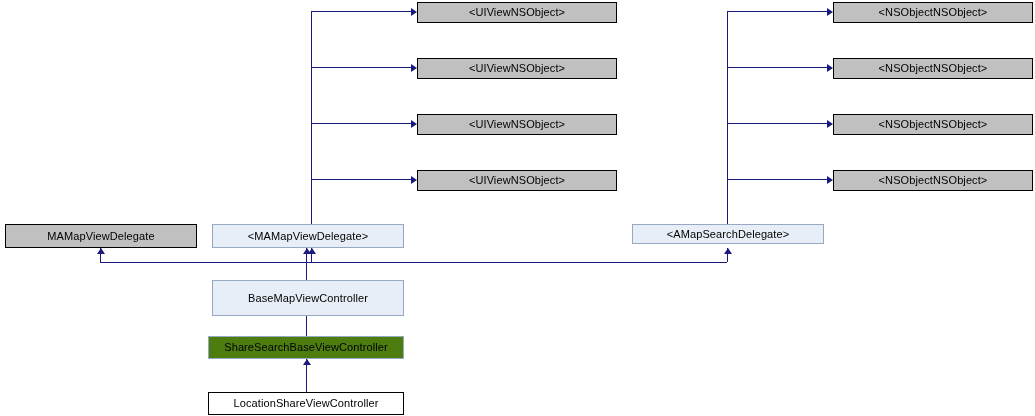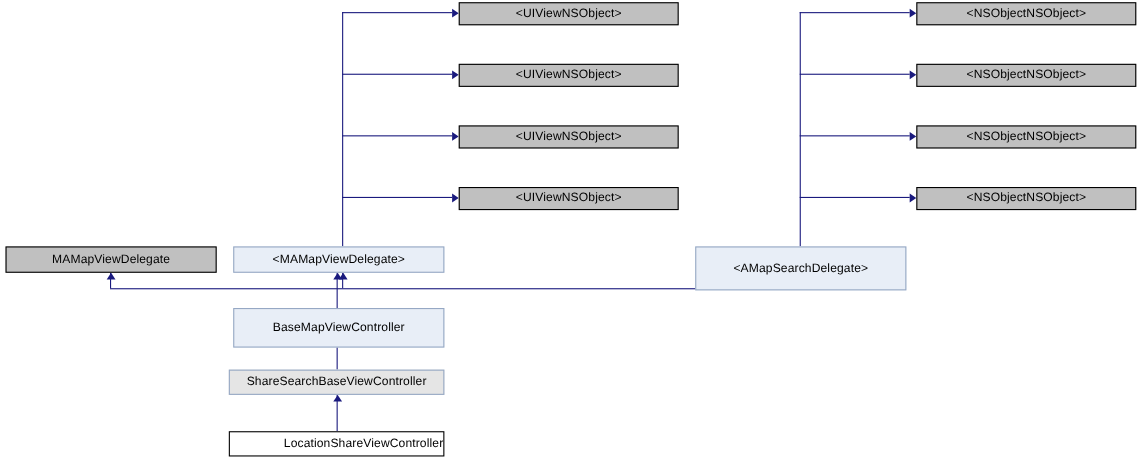--- a/index.html
+++ b/index.html
@@ -39,21 +39,20 @@
   }
   
   .node.kind-related {
     background: #e8eef7;
     border-color: #96a8c4;
   }
   
   .node.kind-current {
     background: #ffffff;
     border-color: #000000;
-    justify-content: flex-end;
   }
 
   
   .edge {
     position: absolute;
     background: #1a1a7e;
   }
   .edge.h { height: 1px; }
   .edge.v { width: 1px; }
 
@@ -131,25 +130,25 @@
     </div>
     <div class="node kind-external" style="left: 833px; top: 170px; width: 200px; height: 21px; color: rgb(0, 0, 0); background: rgb(192, 192, 192); border-color: rgb(0, 0, 0);">
       <span>&lt;NSObjectNSObject&gt;</span>
     </div>
     <div class="node kind-external" style="left: 5px; top: 224px; width: 192px; height: 24px; color: rgb(0, 0, 0); background: rgb(192, 192, 192); border-color: rgb(0, 0, 0);">
       <span>MAMapViewDelegate</span>
     </div>
     <div class="node kind-related" style="left: 212px; top: 224px; width: 192px; height: 24px; color: rgb(0, 0, 0); background: rgb(232, 238, 247); border-color: rgb(150, 168, 196);">
       <span>&lt;MAMapViewDelegate&gt;</span>
     </div>
-    <div class="node kind-related" style="left: 632px; top: 224px; width: 192px; height: 40px; color: rgb(0, 0, 0); background: rgb(232, 238, 247); border-color: rgb(150, 168, 196);">
+    <div class="node kind-related" style="left: 632px; top: 224px; width: 192px; height: 20px; color: rgb(0, 0, 0); background: rgb(232, 238, 247); border-color: rgb(150, 168, 196);">
       <span>&lt;AMapSearchDelegate&gt;</span>
     </div>
     <div class="node kind-related" style="left: 212px; top: 280px; width: 192px; height: 36px; color: rgb(0, 0, 0); background: rgb(232, 238, 247); border-color: rgb(150, 168, 196);">
       <span>BaseMapViewController</span>
     </div>
-    <div class="node kind-related" style="left: 208px; top: 336px; width: 196px; height: 23px; color: rgb(0, 0, 0); background: #e5e5e5; border-color: rgb(150, 168, 196);">
+    <div class="node kind-related" style="left: 208px; top: 336px; width: 196px; height: 23px; color: rgb(0, 0, 0); background: #4d7c0f; border-color: rgb(150, 168, 196);">
       <span>ShareSearchBaseViewController</span>
     </div>
     <div class="node kind-current" style="left: 208px; top: 392px; width: 196px; height: 23px; color: rgb(0, 0, 0); background: rgb(255, 255, 255); border-color: rgb(0, 0, 0);">
       <span>LocationShareViewController</span>
     </div>
   </div>
 
 </body></html>

